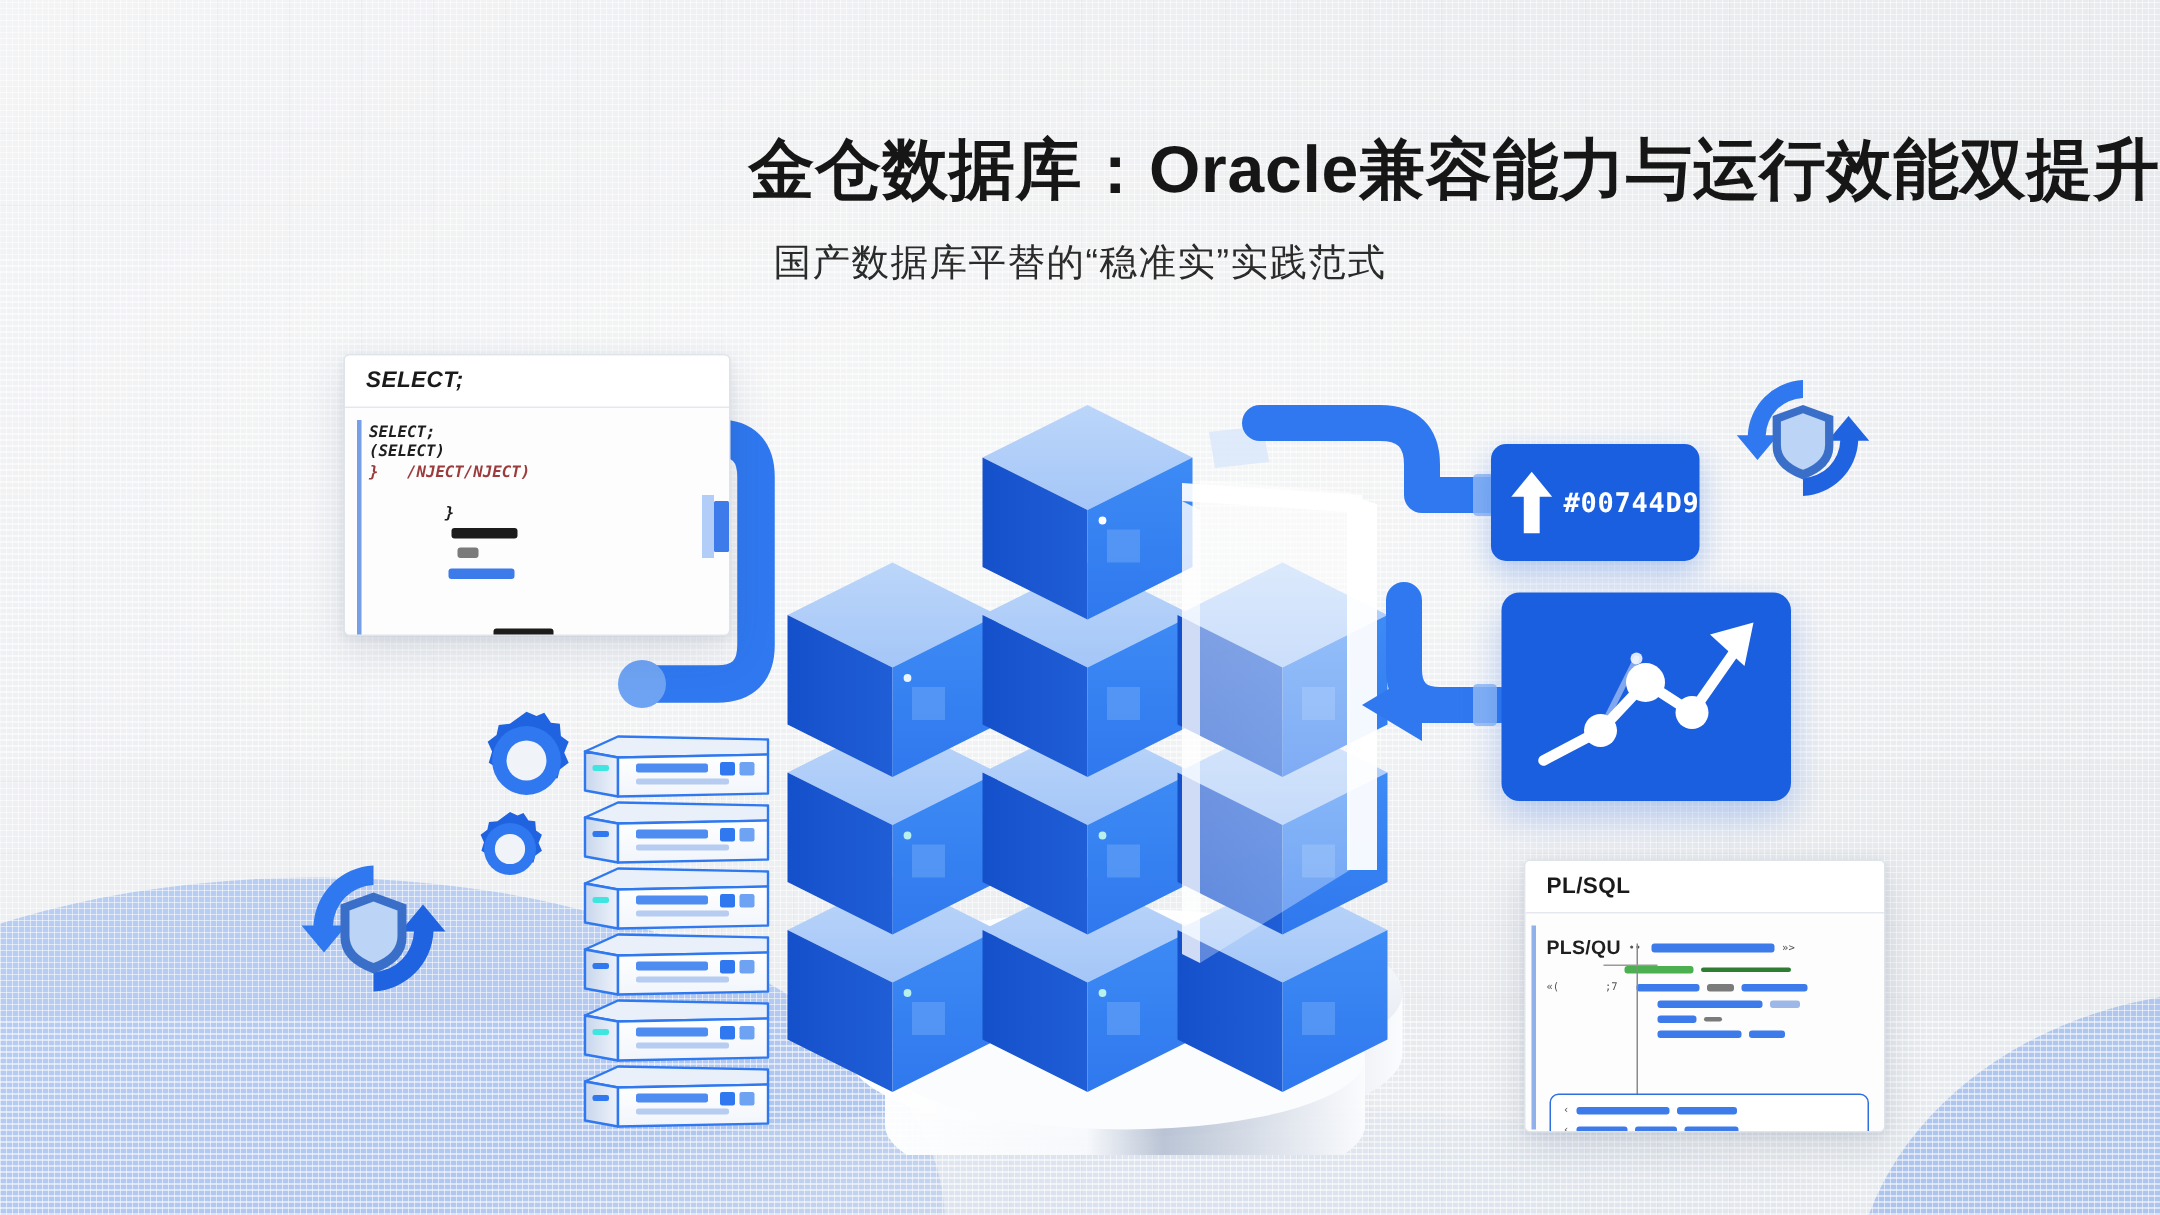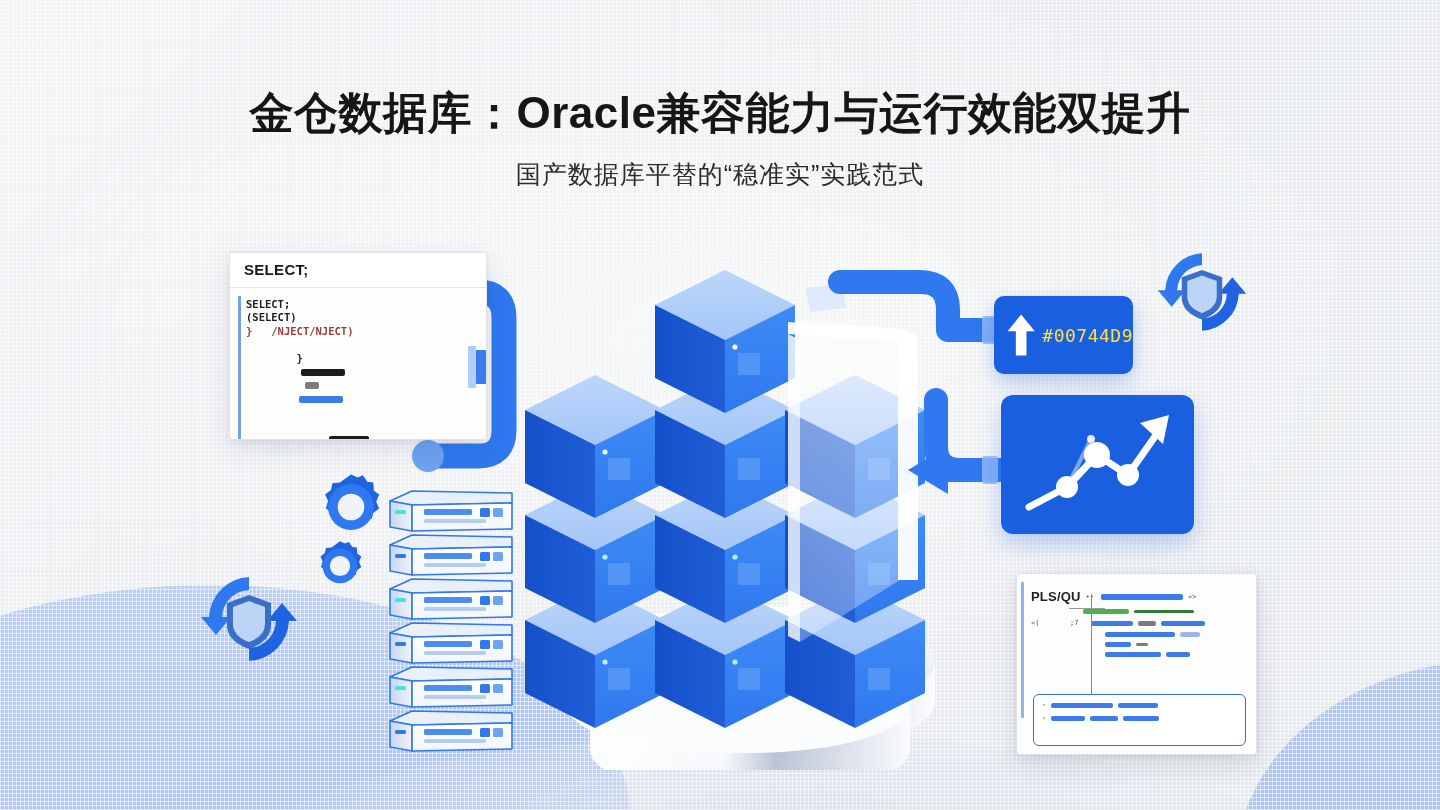--- a/index.html
+++ b/index.html
@@ -41,21 +41,21 @@
     background:linear-gradient(200deg,#a9c3ef 0%,#9db8ea 100%);
     opacity:.85;
   }
   .blob-floor{
     position:absolute;left:250px;top:735px;width:1050px;height:240px;
     border-radius:50%;
     background:radial-gradient(ellipse at 50% 40%,rgba(214,223,238,.95),rgba(214,223,238,0) 72%);
   }
   
   .title{
-    position:absolute;left:0;right:0;top:84px;text-align:center;
+    position:absolute;left:0;right:0;top:84px;text-align:right;
     font-size:44px;font-weight:700;color:#161616;letter-spacing:.5px;
     white-space:nowrap;
   }
   .subtitle{
     position:absolute;left:0;right:0;top:158px;text-align:center;
     font-size:25px;font-weight:500;color:#2b2b2b;letter-spacing:1px;
     white-space:nowrap;
   }
   
   .win{
@@ -63,21 +63,21 @@
     border:1px solid #dfe3ea;border-radius:4px;
     box-shadow:0 10px 28px rgba(40,60,100,.13),0 2px 6px rgba(40,60,100,.08);
     overflow:hidden;
   }
   .win-title{
     padding:8px 14px 9px;border-bottom:1px solid #e4e8ee;
     font-weight:700;font-size:15px;color:#1a1a1a;letter-spacing:.3px;
     background:#ffffff;
   }
   
-  #code-window{left:229px;top:252px;width:256px;height:186px;}
+  #code-window{left:229px;top:236px;width:256px;height:186px;font-style:italic;}
   .code-body{position:relative;padding:10px 6px 8px 16px;height:100%;box-sizing:border-box;}
   .code-body:before{
     content:"";position:absolute;left:8px;top:8px;bottom:10px;width:3px;background:#4a7fe0;opacity:.75;
   }
   .cl{font-family:"DejaVu Sans Mono","Liberation Mono",monospace;font-size:10.5px;color:#1d1d1d;line-height:1.28;white-space:pre;font-weight:700;}
   .cl.red{color:#9c3b3b;}
   .bar{height:7px;border-radius:2px;display:inline-block;vertical-align:middle;}
   .bar.dark{background:#1c1c1c;}
   .bar.gray{background:#7b7b7b;}
   .bar.blue{background:#3d7beb;}
@@ -102,21 +102,21 @@
   .pl-axis{position:absolute;left:74px;top:20px;bottom:8px;width:1px;background:#8a8a8a;}
   .pl-axis2{position:absolute;left:52px;top:34px;width:36px;height:1px;background:#9a9a9a;}
   
   #color-badge{
     position:absolute;left:994px;top:296px;width:139px;height:78px;
     background:#1a5fe0;border-radius:10px;
     box-shadow:0 8px 20px rgba(26,95,224,.30);
     display:flex;align-items:center;gap:6px;padding-left:12px;box-sizing:border-box;
   }
   .badge-text{
-    color:#fde047;font-size:18px;font-weight:400;letter-spacing:.5px;
+    color:#ffffff;font-size:18px;font-weight:700;letter-spacing:.5px;
     font-family:"DejaVu Sans Mono","Liberation Mono",monospace;
   }
   
   #chart-card{
     position:absolute;left:1001px;top:395px;width:193px;height:139px;
     background:#1a5fe0;border-radius:12px;
     box-shadow:0 10px 24px rgba(26,95,224,.28);
   }
   
   #server-rack{position:absolute;left:372px;top:483px;width:145px;height:275px;}
@@ -291,20 +291,21 @@
         <span class="bar dark" style="width:40px;"></span>
         
       </div>
 
       <div class="code-scroll-ghost"></div>
       <div class="code-scroll"></div>
     </div>
   </div>
 
   <div class="win" id="plsql-window">
+    <div class="win-title">PL/SQL</div>
     <div class="pl-body">
       <div class="pl-axis"></div>
       <div class="pl-axis2"></div>
       <div class="pl-row">
         <span class="pl-inner-label">PLS/QU</span>
         <span class="pl-tick">••</span>
         <span class="bar blue" style="width:82px;height:6px;margin-left:2px;"></span>
         <span class="pl-tick">»&gt;</span>
       </div>
       <div class="pl-row" style="padding-left:52px;">

